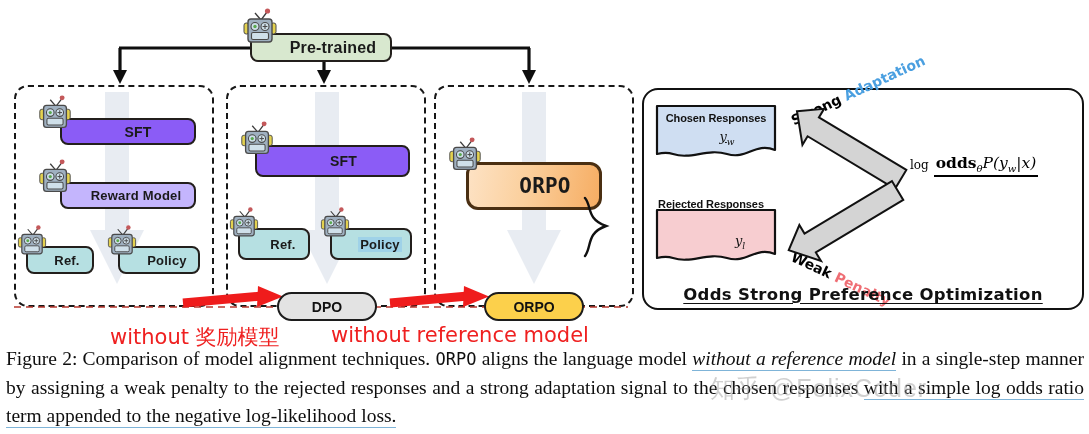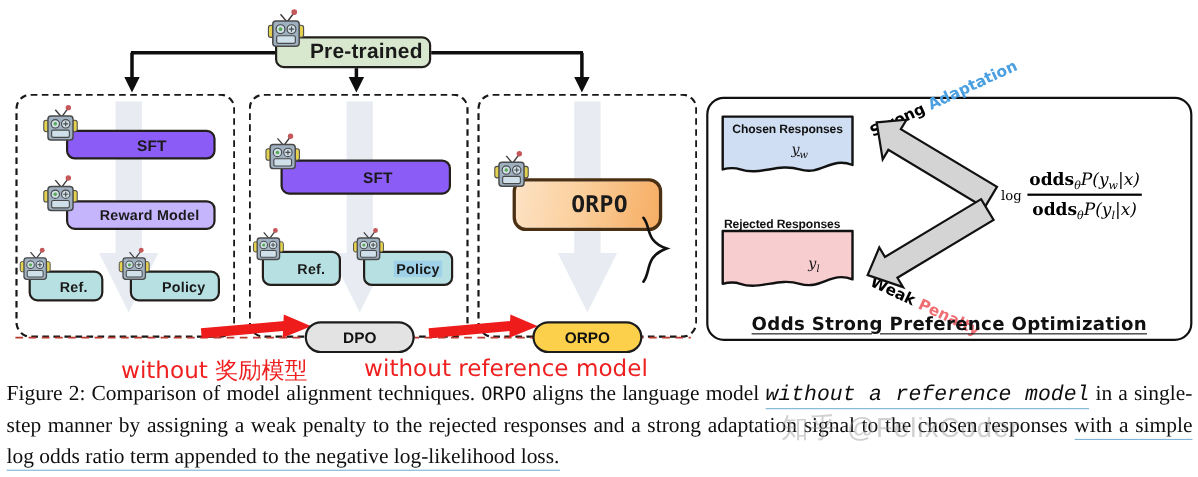--- a/index.html
+++ b/index.html
@@ -134,21 +134,20 @@
     font-size:19.5px;
     line-height:28.5px;
     color:#0e0e0e;
     text-align:justify;
   }
   .caption .mono{font-family:"DejaVu Sans Mono","Liberation Mono",monospace;font-size:17px;}
   .caption .ul-blue{
     font-style:italic;
     border-bottom:1.6px solid #7fb4d8;
     padding-bottom:1px;
-    font-family:Liberation Mono, monospace;
   }
   .ul-blue-plain{border-bottom:1.6px solid #7fb4d8;padding-bottom:1px;}
 
   .watermark{
     position:absolute;
     left:710px;top:372px;
     font-size:25px;
     color:rgba(150,150,150,.45);
     font-family:"Liberation Sans",sans-serif;
     letter-spacing:1px;
@@ -185,21 +184,21 @@
 
     <g>
       <line x1="390" y1="303" x2="468" y2="296" stroke="#ef1c1c" stroke-width="9" stroke-linecap="butt"></line>
       <polygon points="464,286 489,296.5 463,307" fill="#ef1c1c"></polygon>
     </g>
 
     <path d="M 585 198 C 592 206 586 219 606 226 C 586 233 592 247 585 256" fill="none" stroke="#111" stroke-width="2.4" stroke-linecap="round"></path>
     <path d="M 606 226 L 645 226" fill="none" stroke="#111" stroke-width="0"></path>
   </svg>
 
-  <div class="mbox green" style="left:250px;top:33px;width:142px;height:29px;font-size:19px;padding-left:24px;">
+  <div class="mbox green" style="left:250px;top:33px;width:142px;height:29px;font-size:16px;padding-left:24px;">
     <span>Pre-trained</span>
   </div>
 
   <svg class="abs" style="left:240px;top:6px;width:40px;height:44px;" viewBox="0 0 40 44">
     <line x1="21" y1="14" x2="27" y2="6" stroke="#3a3a3a" stroke-width="1.3"></line>
     <line x1="21" y1="14" x2="15" y2="7" stroke="#3a3a3a" stroke-width="1.3"></line>
     <circle cx="27.5" cy="5" r="2.6" fill="#c4585a"></circle>
     <rect x="4" y="17" width="5" height="11" rx="2.2" fill="#e3d14f" stroke="#4a4a4a" stroke-width="1"></rect>
     <rect x="31" y="17" width="5" height="11" rx="2.2" fill="#e3d14f" stroke="#4a4a4a" stroke-width="1"></rect>
     <rect x="8" y="13" width="24" height="23" rx="3" fill="#9fb0c0" stroke="#4a4a4a" stroke-width="1.4"></rect>
@@ -421,21 +420,20 @@
   <div class="slab" style="left:792px;top:248px;transform:rotate(25deg);transform-origin:left center;">
     <span>Weak</span>
     <span class="redp">Penalty</span>
   </div>
 
   <div class="formula" style="left:910px;top:153px;">
     <span class="logtok">log</span>
     <span class="frac">
       <span class="num"><b>odds</b><sub class="sub">θ</sub><i>P(y</i><sub class="sub">w</sub><i>|x)</i></span>
       <span class="bar"></span>
-      <span class="den"><b>odds</b><sub class="sub">θ</sub><i>P(y</i><sub class="sub">l</sub><i>|x)</i></span>
     </span>
   </div>
 
   <div class="oprtitle" style="left:642px;top:285px;width:442px;">Odds Strong Preference Optimization</div>
 
   <div class="caption">
     <span>Figure 2: Comparison of model alignment techniques. </span><span class="mono">ORPO</span><span> aligns the language model </span><span class="ul-blue">without a reference model</span><span> in a single-step manner by assigning a weak penalty to the rejected responses and a strong adaptation signal to the </span><span>chosen responses </span><span class="ul-blue-plain">with a simple log odds ratio term appended to the negative log-likelihood loss.</span>
   </div>
 
   <div class="watermark">知乎 @FelixCoder</div>

